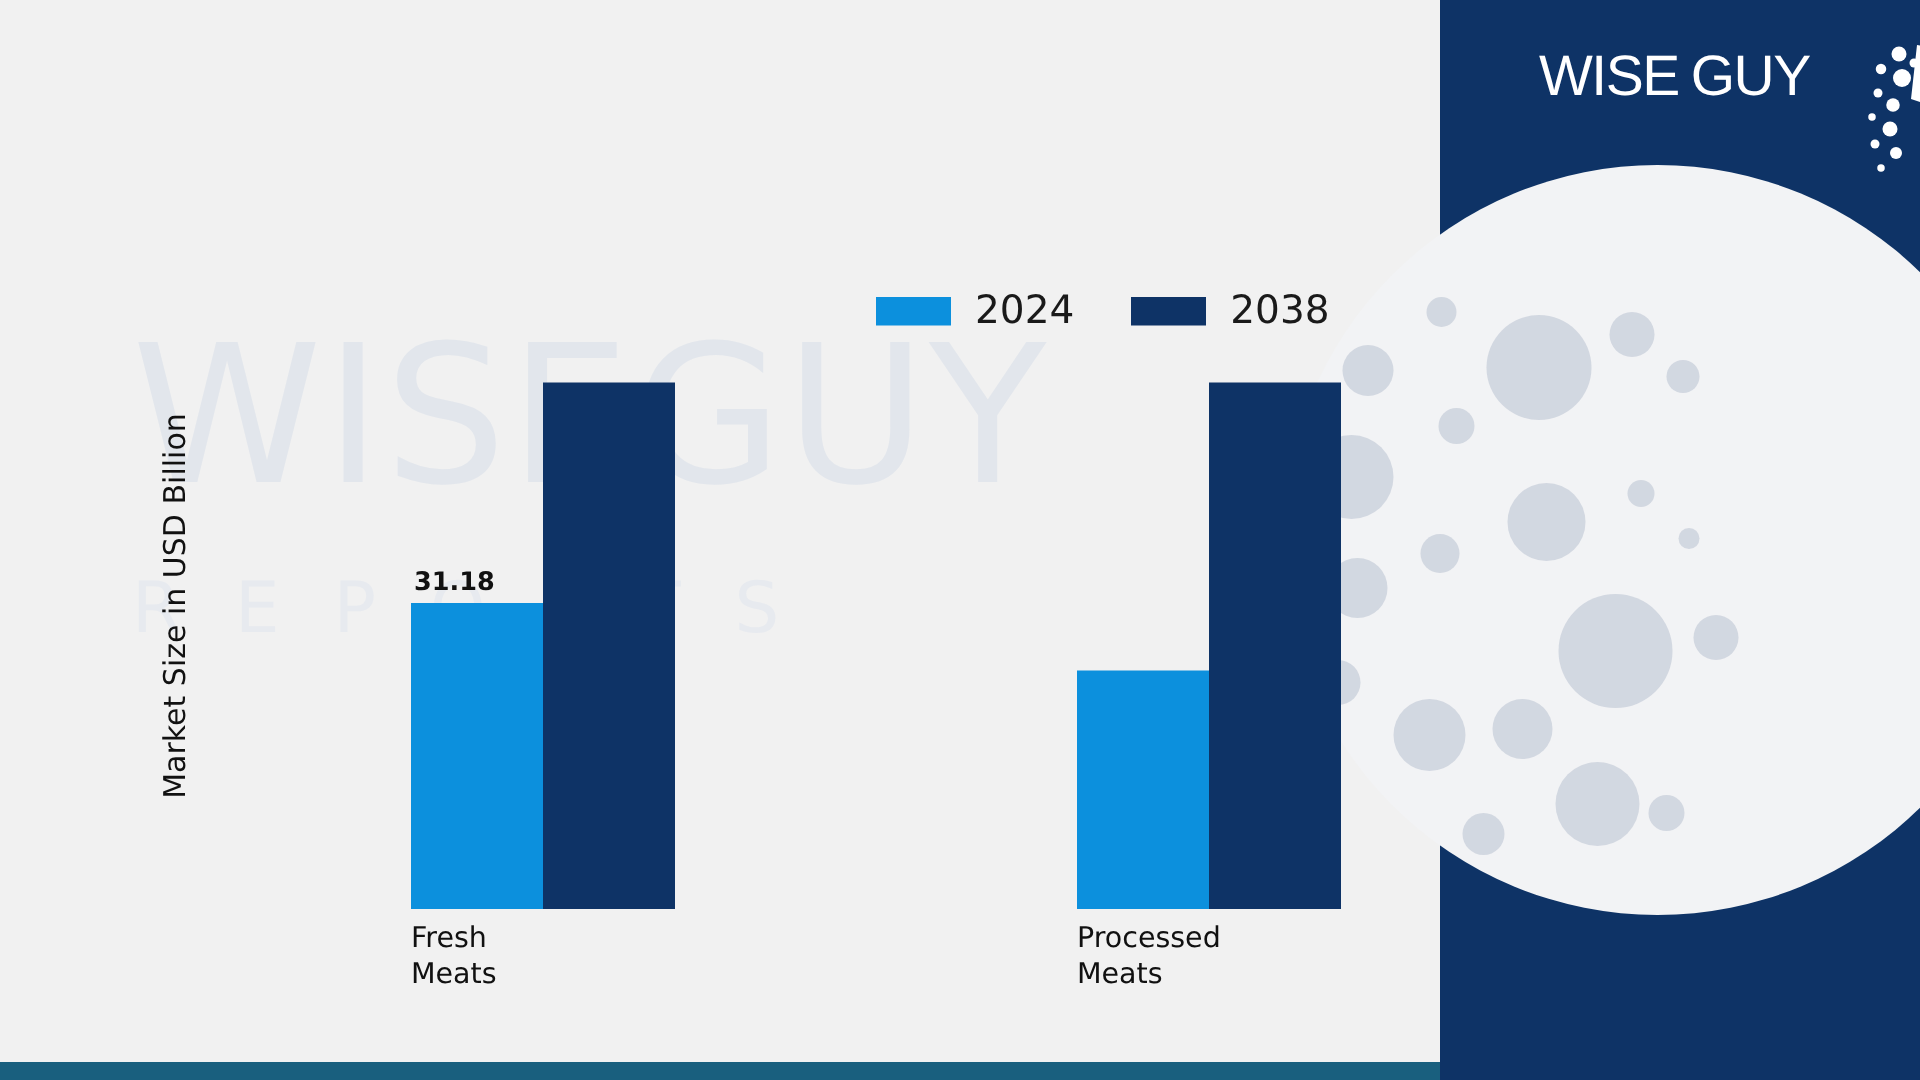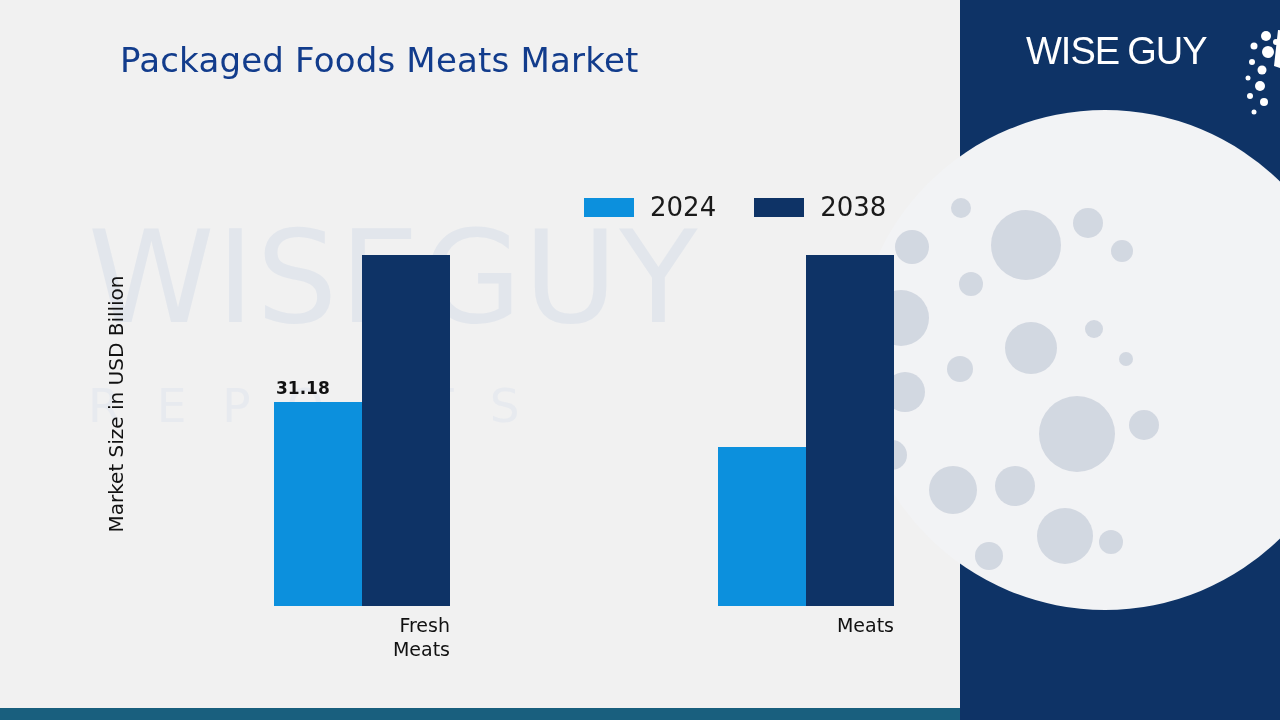--- a/index.html
+++ b/index.html
@@ -171,21 +171,21 @@
     position: absolute;
     font-size: 17px;
     font-weight: bold;
     color: #111;
     font-family: "DejaVu Sans", sans-serif;
     white-space: nowrap;
   }
   .cat-label {
     position: absolute;
     top: 613px;
-    text-align: right;
+    text-align: left;
     font-size: 19px;
     color: #111;
     font-family: "DejaVu Sans", sans-serif;
     line-height: 24px;
   }
 </style>
 </head>
 <body>
 
 <div id="root">
@@ -235,21 +235,20 @@
       <circle cx="44" cy="52" r="2.5" fill="#ffffff"></circle>
       <circle cx="56" cy="60" r="5" fill="#ffffff"></circle>
       <circle cx="46" cy="70" r="3" fill="#ffffff"></circle>
       <circle cx="60" cy="76" r="4" fill="#ffffff"></circle>
       <circle cx="50" cy="86" r="2.5" fill="#ffffff"></circle>
       <circle cx="72" cy="16" r="3" fill="#ffffff"></circle>
       <circle cx="78" cy="32" r="2.5" fill="#ffffff"></circle>
     </svg>
   </div>
 
-  <div class="title">Packaged Foods Meats Market</div>
 
   <div class="watermark">
     <div class="wm-main">WISEGUY</div>
     <div class="wm-sub">REPORTS</div>
   </div>
 
   <div class="y-axis-label">Market Size in USD Billion</div>
 
   <div class="legend">
     <div class="legend-item">
@@ -268,16 +267,17 @@
     <div class="bar" id="bar-1-0" style="left: 718px; width: 88px; height: 159.174px; bottom: 114px; background: rgb(12, 144, 221);"></div>
     <div class="bar" id="bar-1-1" style="left: 806px; width: 88px; height: 351px; bottom: 114px; background: rgb(14, 51, 102);"></div>
 
     <div class="bar-label" id="lbl-0-0" style="left: 276px; top: 378.012px;">31.18</div>
 
     <div class="cat-label" id="cat-0" style="left: 274px; width: 176px;">
       <div>Fresh</div>
       <div>Meats</div>
     </div>
     <div class="cat-label" id="cat-1" style="left: 718px; width: 176px;">
+      <div>Processed</div>
       <div>Meats</div>
     </div>
   </div>
 </div>
 
 </body></html>

